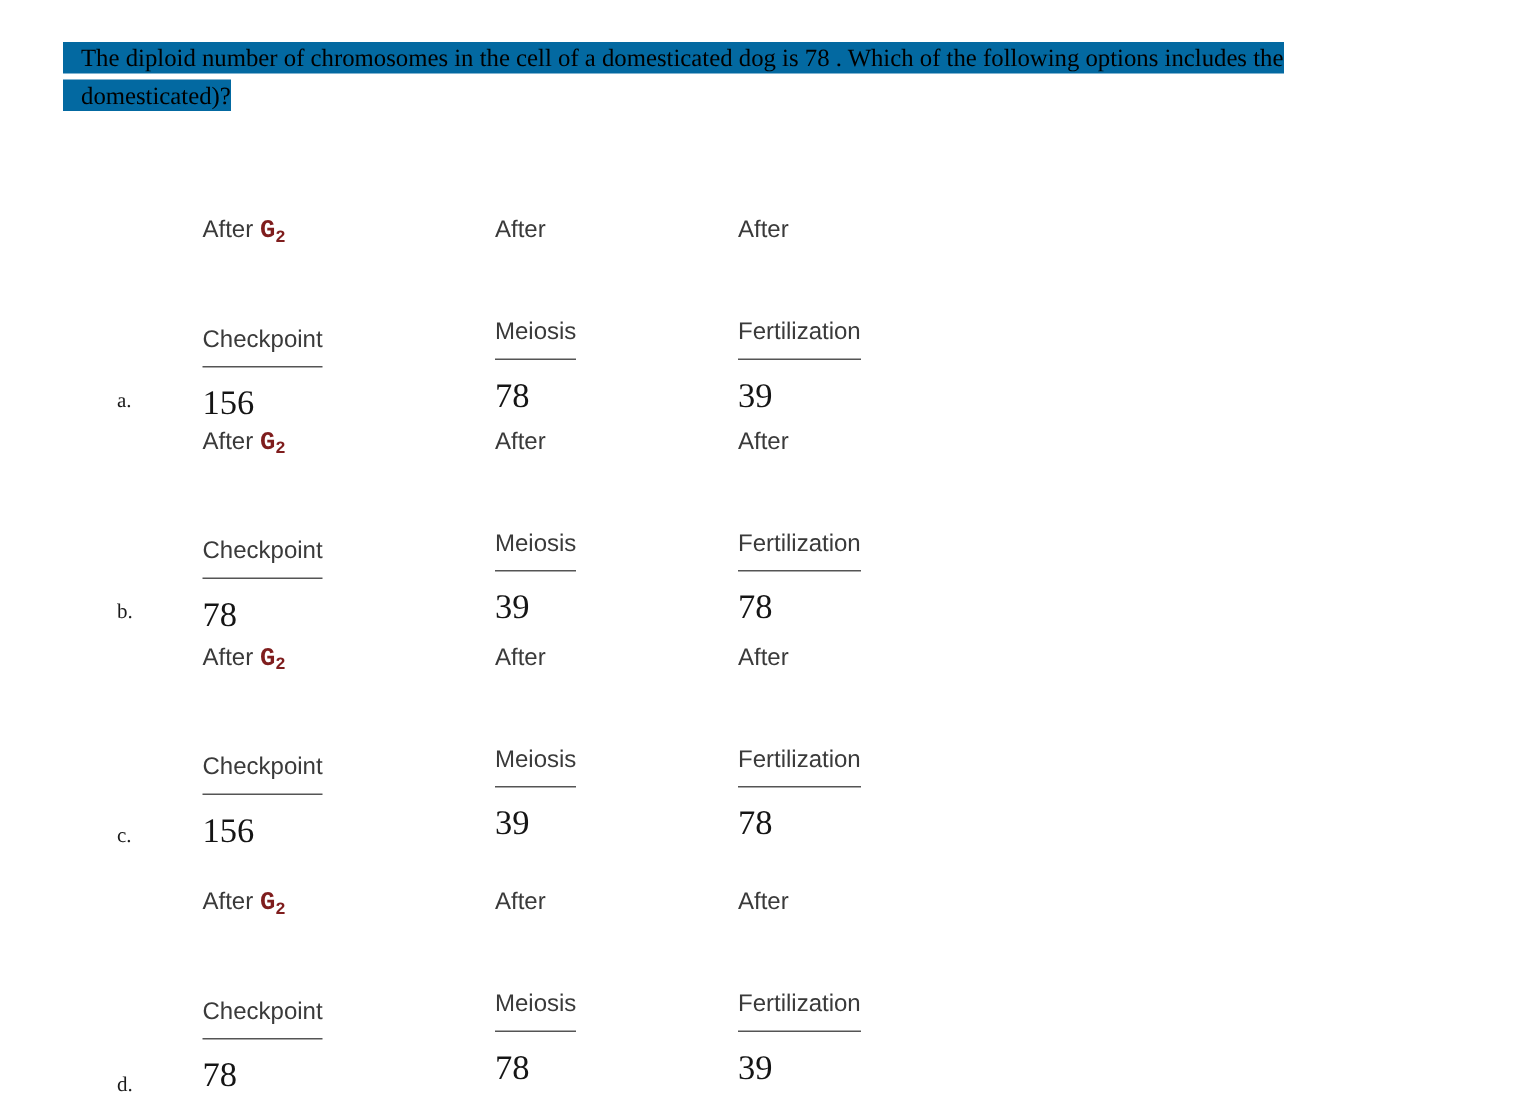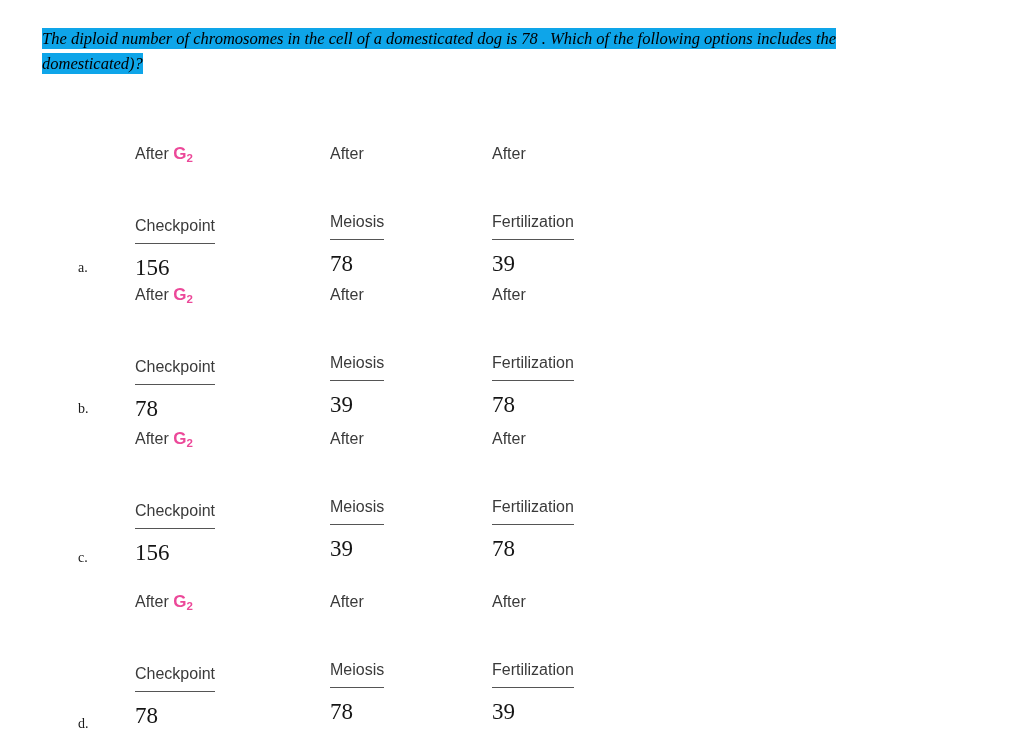--- a/index.html
+++ b/index.html
@@ -24,24 +24,23 @@
     width: 975px;
   }
   .q-line {
     font-family: "Liberation Serif", serif;
     font-size: 16.5px;
     line-height: 25px;
     color: #000000;
     white-space: nowrap;
   }
   .q-line > span.hl {
-    background: #0ea5e9;
-    padding: 1px 0 1px 0;
+    background: #0369a1;
+    padding: 1px 0 1px 12px;
     box-decoration-break: clone;
-    font-style: italic;
     -webkit-box-decoration-break: clone;
   }
 
   
   #options {
     position: absolute;
     left: 0;
     top: 0;
     width: 1023px;
   }
@@ -73,24 +72,24 @@
     color: #3a3a3a;
     white-space: nowrap;
   }
   .hdr-line2 {
     display: inline-block;
     border-bottom: 1.4px solid #555555;
     padding-bottom: 3px;
     margin-top: 40px;
   }
   .sub-g {
-    font-family: Liberation Sans, sans-serif;
+    font-family: Liberation Mono, monospace;
     font-weight: bold;
     font-size: 17px;
-    color: #ec4899;
+    color: #7f1d1d;
   }
   .sub-g sub {
     font-size: 11.5px;
     font-weight: bold;
     vertical-align: -0.28em;
   }
   .val {
     font-family: "Liberation Serif", serif;
     font-size: 23px;
     color: #151515;

